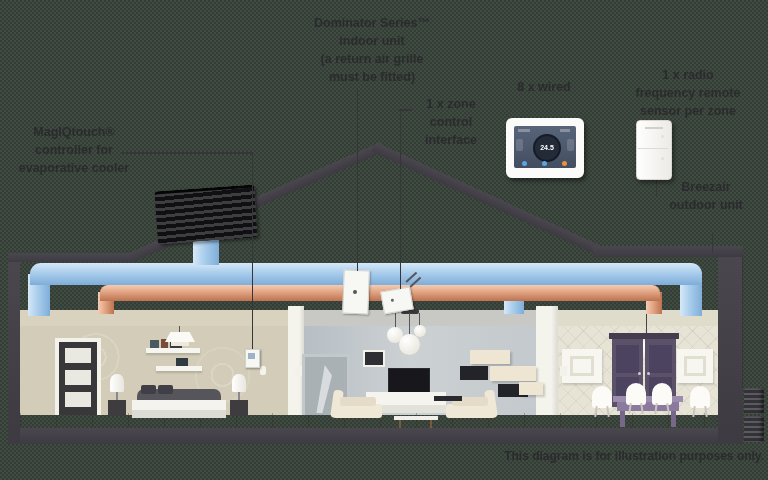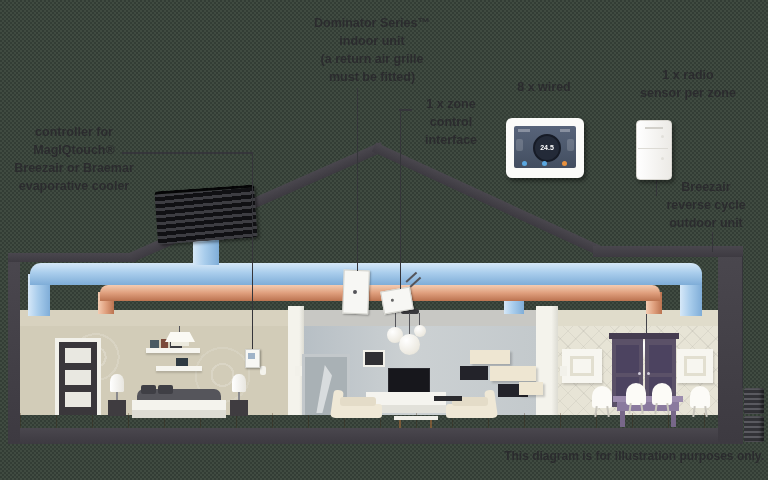--- a/index.html
+++ b/index.html
@@ -231,29 +231,28 @@
   <div class="lbl" style="left:412px;top:95px;width:78px;">
     <span>1 x zone</span>
     <span>control</span>
     <span>interface</span>
   </div>
   <div class="lbl" style="left:500px;top:78px;width:88px;">
     <span>8 x wired</span>
   </div>
   <div class="lbl" style="left:610px;top:66px;width:156px;">
     <span>1 x radio</span>
+    <span>frequency remote</span>
     <span>sensor per zone</span>
   </div>
   <div class="lbl" style="left:2px;top:123px;width:144px;">
+    <span>MagIQtouch®</span>
     <span>controller for</span>
-    <span>MagIQtouch®</span>
-    <span>Breezair or Braemar</span>
     <span>evaporative cooler</span>
   </div>
   <div class="lbl" style="left:648px;top:178px;width:116px;">
     <span>Breezair</span>
-    <span>reverse cycle</span>
     <span>outdoor unit</span>
   </div>
 
   <div class="footnote" style="left:492px;top:449px;width:272px;">This diagram is for illustration purposes only.</div>
 
 </div>
 
 </body></html>

